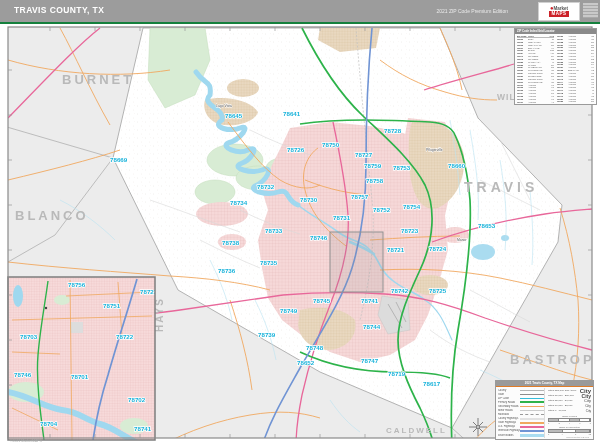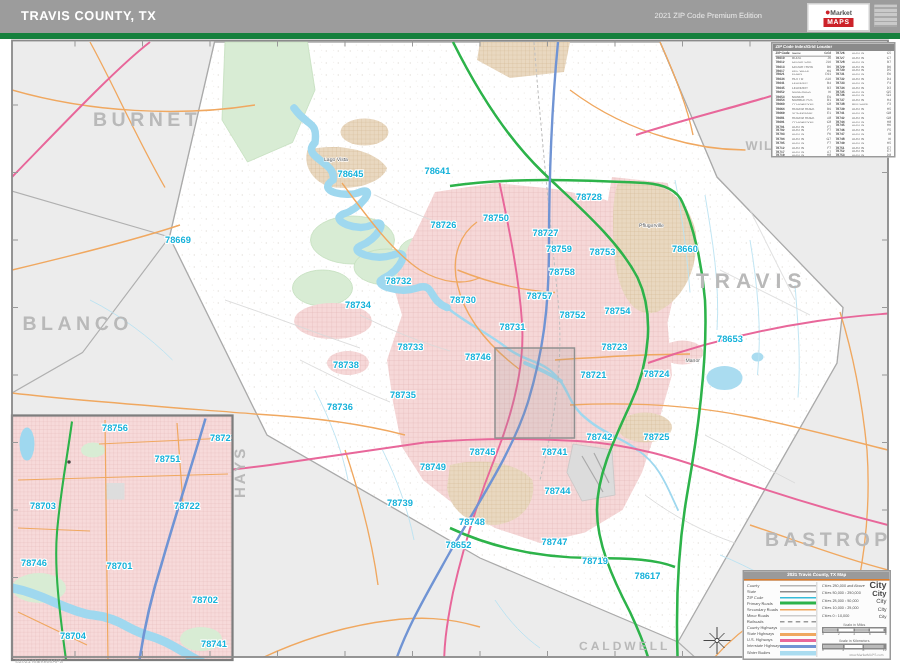--- a/index.html
+++ b/index.html
@@ -1,20 +1,20 @@
 <!DOCTYPE html>
 <html><head>
 <meta charset="utf-8">
 <style>
   html,body{margin:0;padding:0;background:#fff;}
   #stage{position:relative;width:600px;height:446px;background:#fff;overflow:hidden;
          font-family:"Liberation Sans",sans-serif;}
   
   #header{position:absolute;left:0;top:0;width:600px;height:22px;background:#9c9c9c;
-          border-bottom:4px solid #15803d;}
+          border-bottom:2px solid #15803d;}
   #header .title{position:absolute;left:14px;top:0;line-height:21px;color:#fff;
           font-size:8.5px;font-weight:bold;letter-spacing:.4px;}
   #header .edition{position:absolute;right:92px;top:0;line-height:22px;color:#eaeaea;font-size:5px;}
   #logo{position:absolute;right:20px;top:2px;width:40px;height:17px;background:#fff;
         border:1px solid #d0d0d0;display:flex;flex-direction:column;align-items:center;justify-content:center;}
   #logo .row1{font-size:4.5px;color:#555;font-weight:bold;line-height:5px;}
   #logo .row1 .dot{color:#cc2229;font-size:6px;}
   #logo .row2{background:#cc2229;color:#fff;font-size:4.5px;font-weight:bold;line-height:6px;padding:0 2px;
         letter-spacing:.5px;}
   #barcode{position:absolute;right:2px;top:3px;width:15px;height:15px;background:#c9c9c9;

